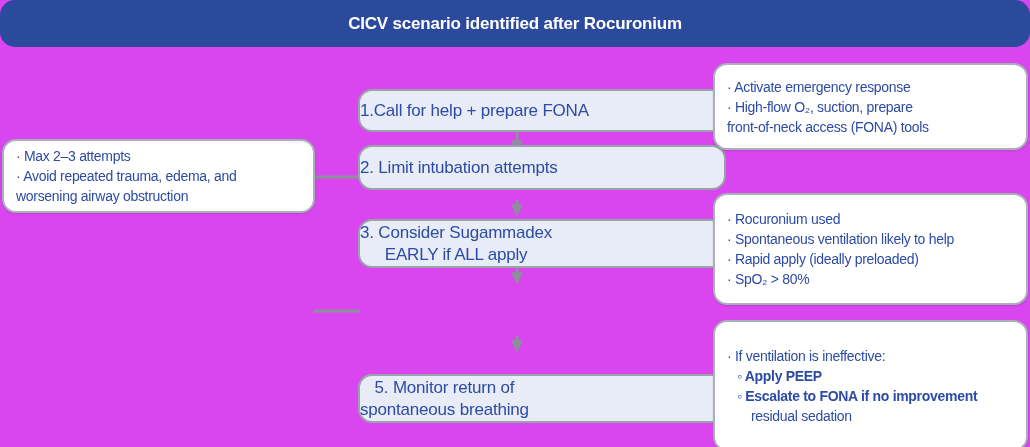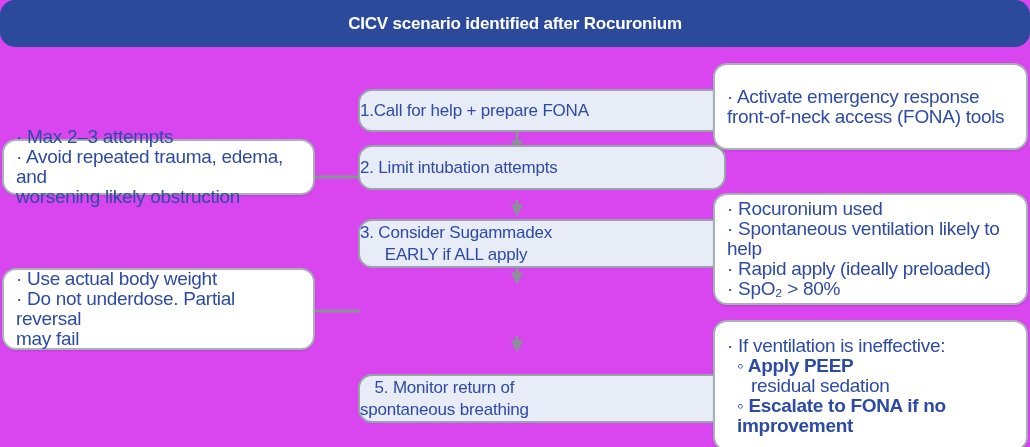--- a/index.html
+++ b/index.html
@@ -60,21 +60,21 @@
     border-radius: 14px;
     box-sizing: border-box;
     box-shadow: 0 1px 2px rgba(0,0,0,0.12);
     padding: 6px 12px;
     display: flex;
     flex-direction: column;
     justify-content: center;
   }
   .note-line {
     color: #2d4ba5;
-    font-size: 19px;
+    font-size: 14px;
     line-height: 20px;
     letter-spacing: -0.3px;
   }
   .note-line.sub { padding-left: 10px; font-weight: bold; }
   .note-line.sub-cont { padding-left: 24px; }
 </style>
 </head>
 <body>
 
 <div class="canvas">
@@ -108,44 +108,40 @@
   </div>
   <div class="step" style="top:219px;height:49px">
     <span>3. Consider Sugammadex
 EARLY if ALL apply</span>
   </div>
   <div class="step" style="top:374px;height:49px">
     <span>5. Monitor return of
 spontaneous breathing</span>
   </div>
 
-  <div class="note" style="left:2px;top:139px;width:313px;height:56px">
+  <div class="note" style="left:2px;top:139px;width:313px;height:74px">
     <div class="note-line">· Max 2–3 attempts</div>
     <div class="note-line">· Avoid repeated trauma, edema, and</div>
-    <div class="note-line">worsening likely obstruction</div>
+    <div class="note-line">worsening airway obstruction</div>
   </div>
 
-  <div class="note" style="left:2px;top:268px;width:313px;height:82px">
-    <div class="note-line">· Use actual body weight</div>
-    <div class="note-line">· Do not underdose. Partial reversal</div>
-    <div class="note-line">may fail</div>
-  </div>
 
   <div class="note" style="left:713px;top:63px;width:315px;height:87px">
     <div class="note-line">· Activate emergency response</div>
+    <div class="note-line">· High-flow O₂, suction, prepare</div>
     <div class="note-line">front-of-neck access (FONA) tools</div>
   </div>
 
   <div class="note" style="left:713px;top:193px;width:315px;height:112px">
     <div class="note-line">· Rocuronium used</div>
     <div class="note-line">· Spontaneous ventilation likely to help</div>
     <div class="note-line">· Rapid apply (ideally preloaded)</div>
     <div class="note-line">· SpO₂ &gt; 80%</div>
   </div>
 
   <div class="note" style="left:713px;top:320px;width:315px;height:131px">
     <div class="note-line">· If ventilation is ineffective:</div>
     <div class="note-line sub">◦ Apply PEEP</div>
+    <div class="note-line sub">◦ Escalate to FONA if no improvement</div>
     <div class="note-line sub-cont">residual sedation</div>
-    <div class="note-line sub">◦ Escalate to FONA if no improvement</div>
   </div>
 
 </div>
 
 </body></html>

